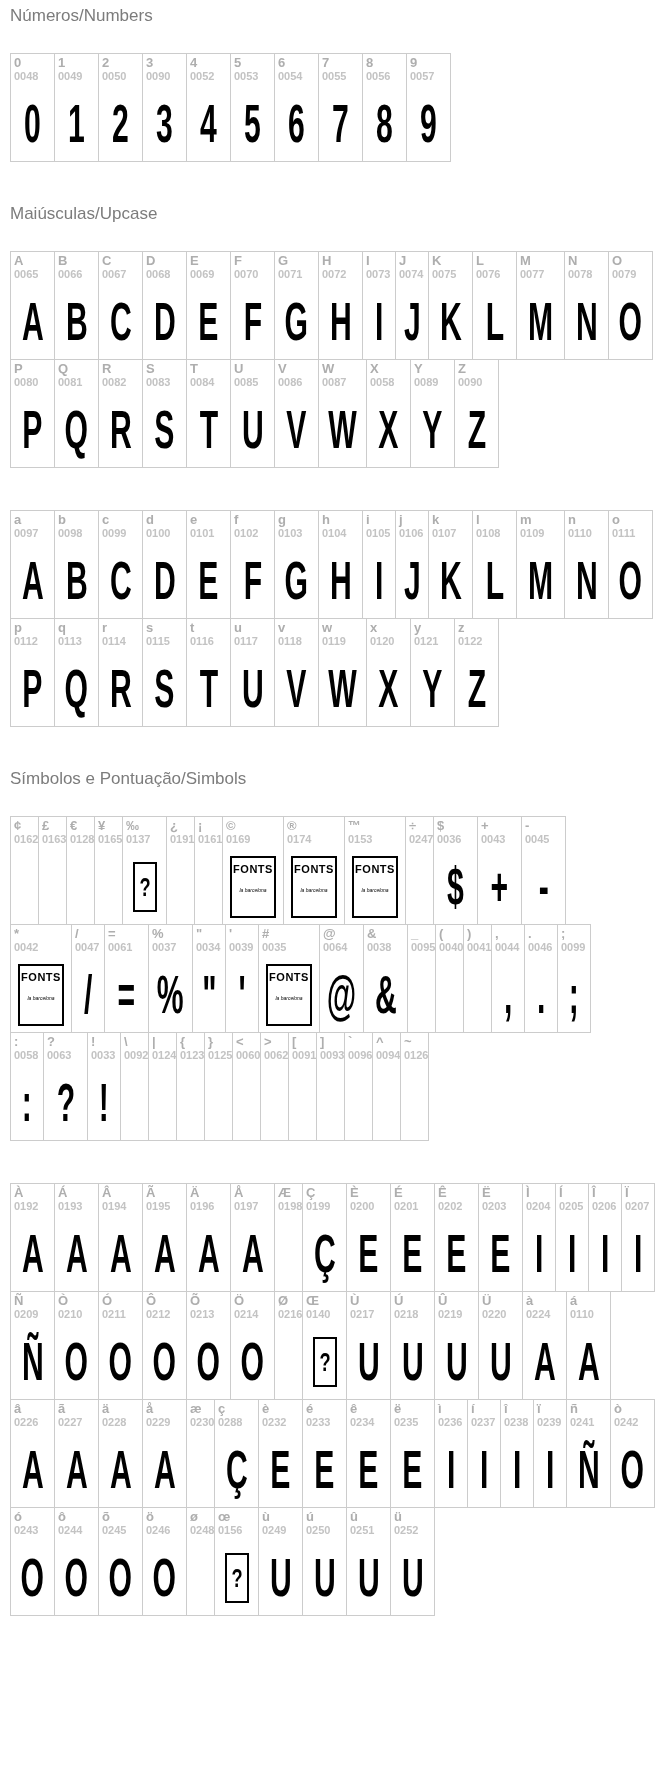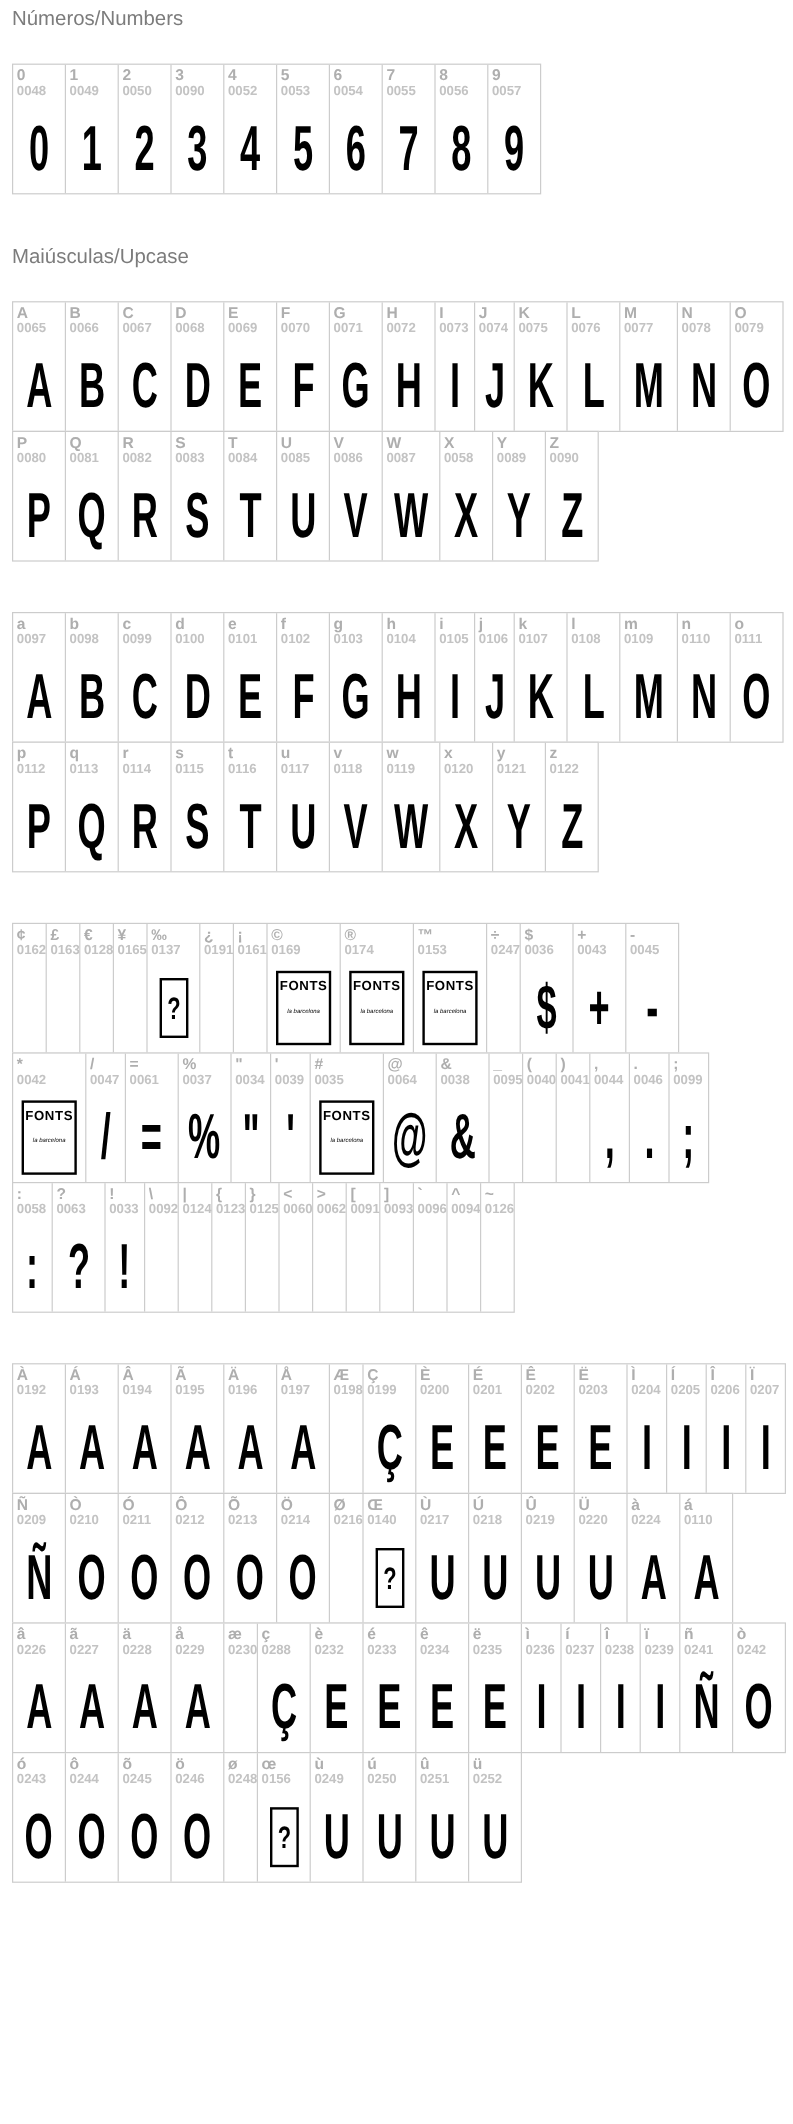--- a/index.html
+++ b/index.html
@@ -614,20 +614,21 @@
             </div>
             <div class="cell-glyph">
               <span class="glyph">Z</span>
             </div>
           </div>
         </div>
       </div>
   </div>
 
   <div class="section">
+    <h2 class="section-title">Símbolos e Pontuação/Simbols</h2>
     <div class="rows">
         <div class="char-row">
           <div class="cell w-xs">
             <div class="cell-head">
               <div class="cell-ch">¢</div>
               <div class="cell-code">0162</div>
             </div>
             <div class="cell-glyph"></div>
           </div>
           <div class="cell w-xs">

